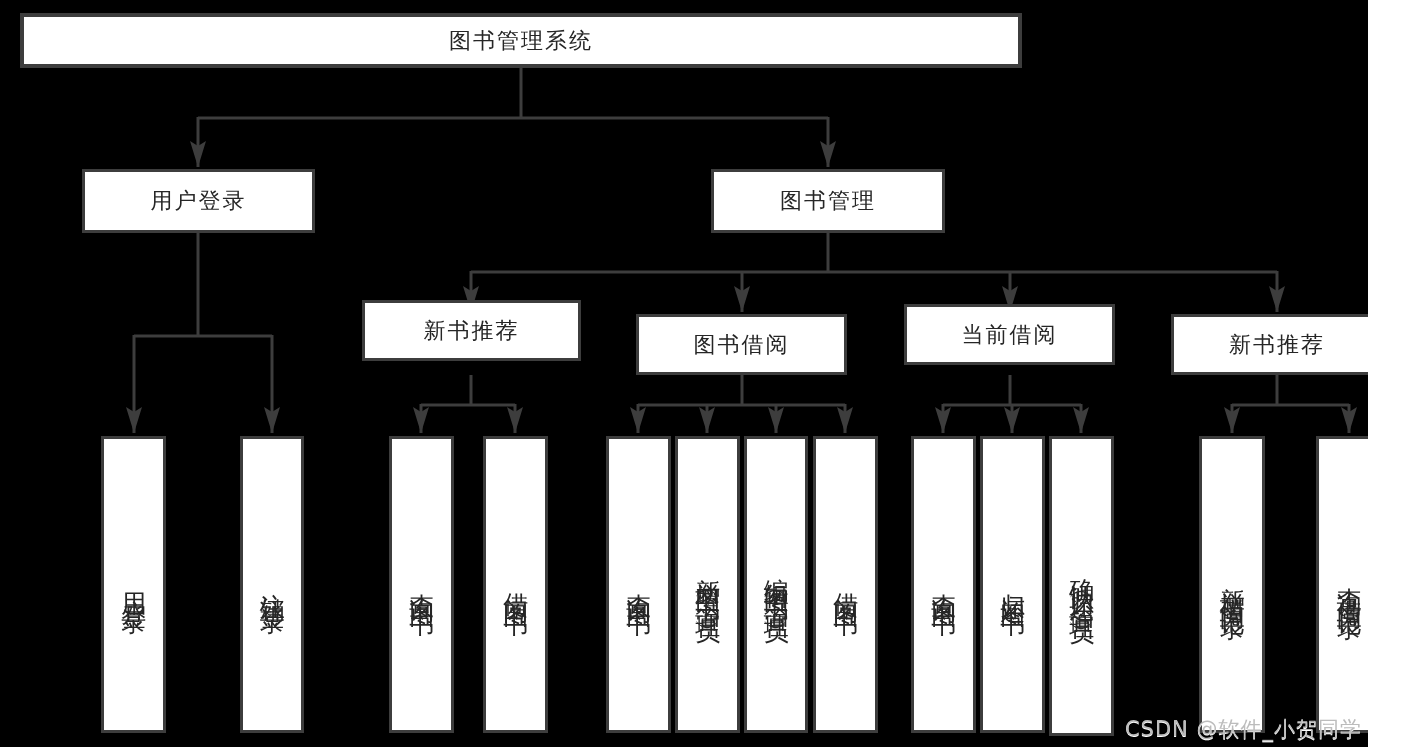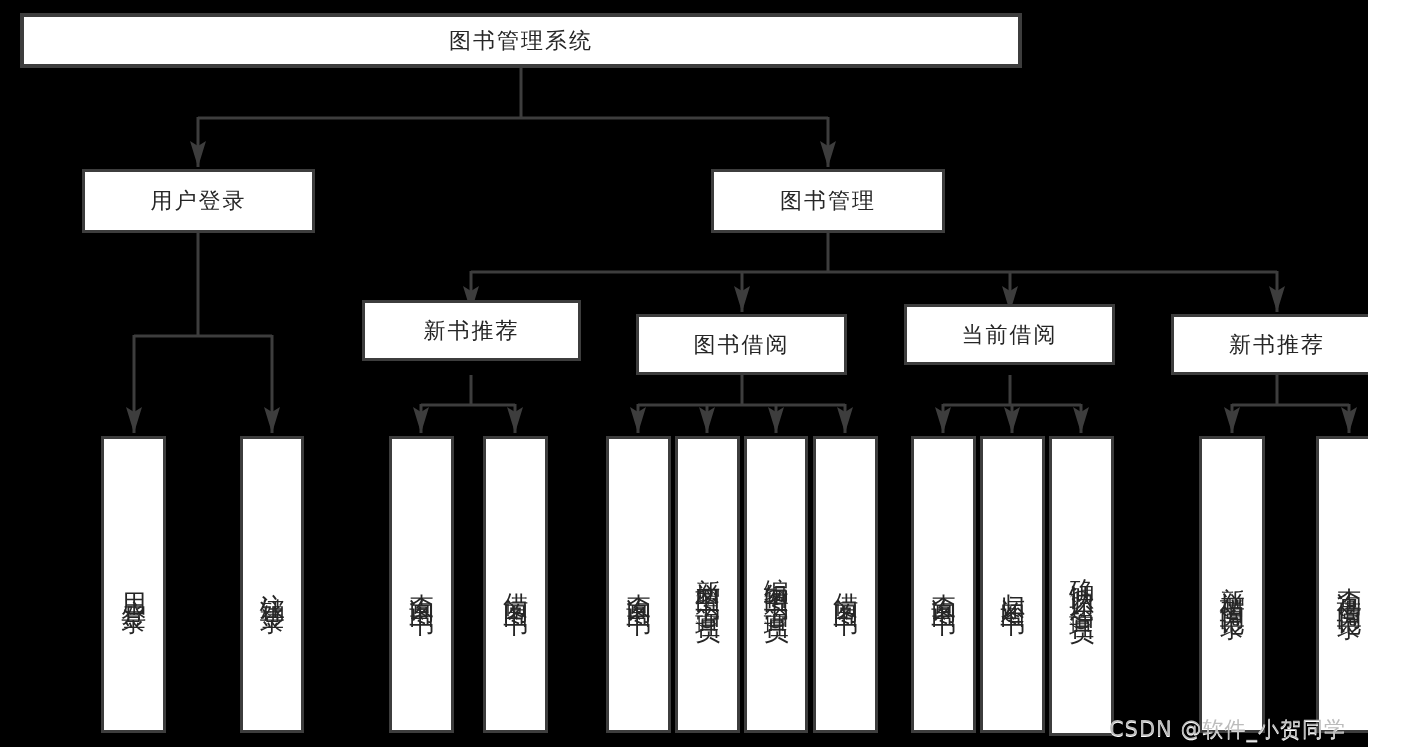--- a/index.html
+++ b/index.html
@@ -41,21 +41,21 @@
   .vnode span {
     writing-mode: vertical-rl;
     text-orientation: mixed;
     font-size: 25px;
     letter-spacing: 6px;
     line-height: 1.1;
     white-space: nowrap;
   }
   .watermark {
     position: absolute;
-    right: 22px;
+    right: 6px;
     bottom: 4px;
     font-size: 21px;
     letter-spacing: 1px;
     color: #bcbcbc;
     text-shadow: 0 1px 0 #ffffff;
     white-space: nowrap;
   }
 </style>
 </head>
 <body>

